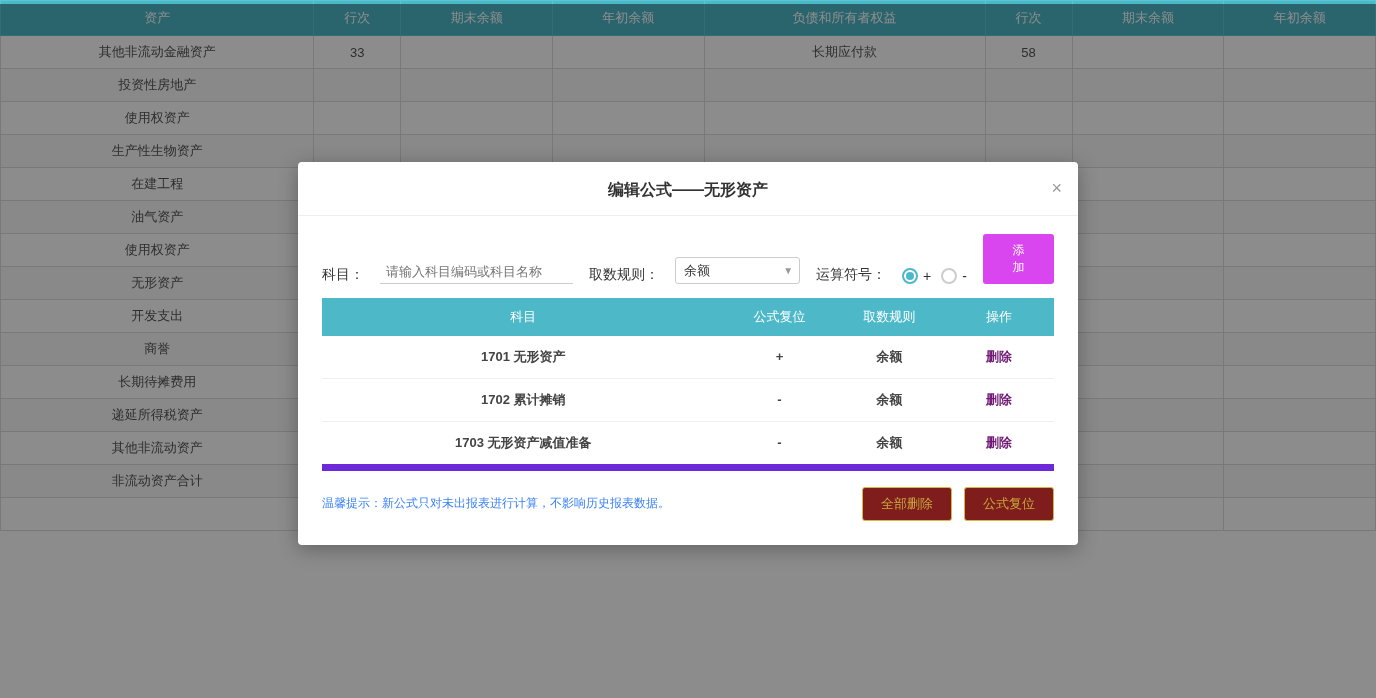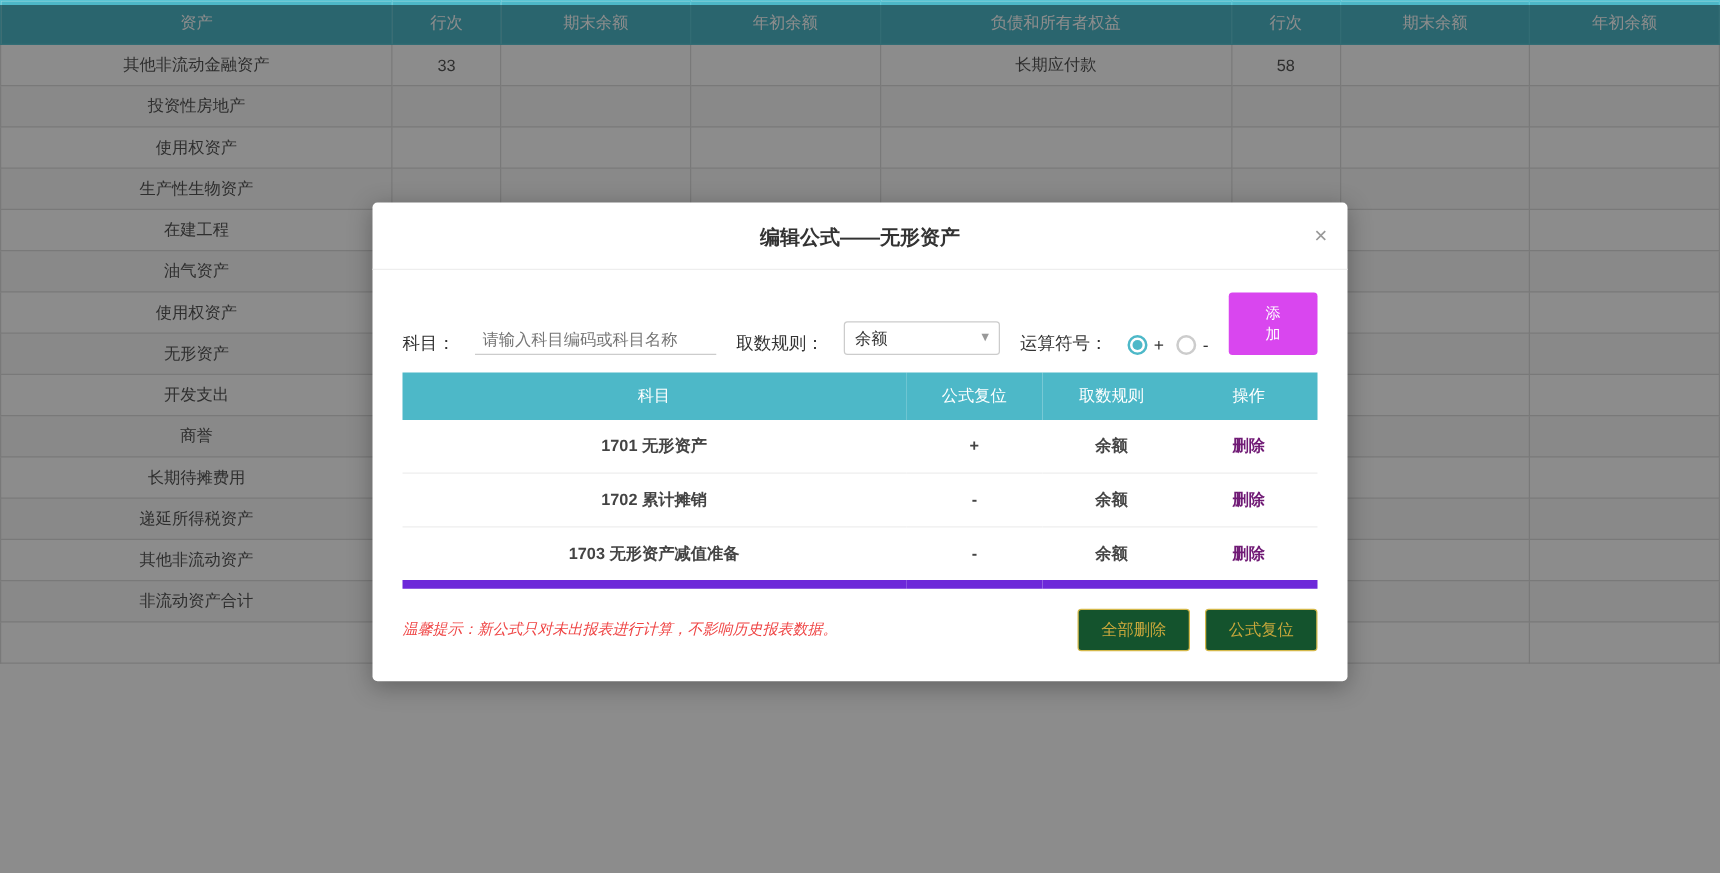--- a/index.html
+++ b/index.html
@@ -243,31 +243,30 @@
     
     .modal-footer {
       display: flex;
       align-items: center;
       justify-content: space-between;
       padding: 16px 24px 4px;
     }
 
     .warning-text {
       font-size: 12px;
-      color: #ef4444;
-      font-style: italic;
+      color: #3b82f6;
     }
 
     .footer-btns {
       display: flex;
       gap: 12px;
     }
 
     .btn-outline {
-      background: #14532d;
+      background: #7f1d1d;
       border: 1px solid #d4b84a;
       color: #c9a83c;
       border-radius: 3px;
       padding: 7px 18px;
       font-size: 13px;
       cursor: pointer;
     }
   </style>
 </head>
 <body>

